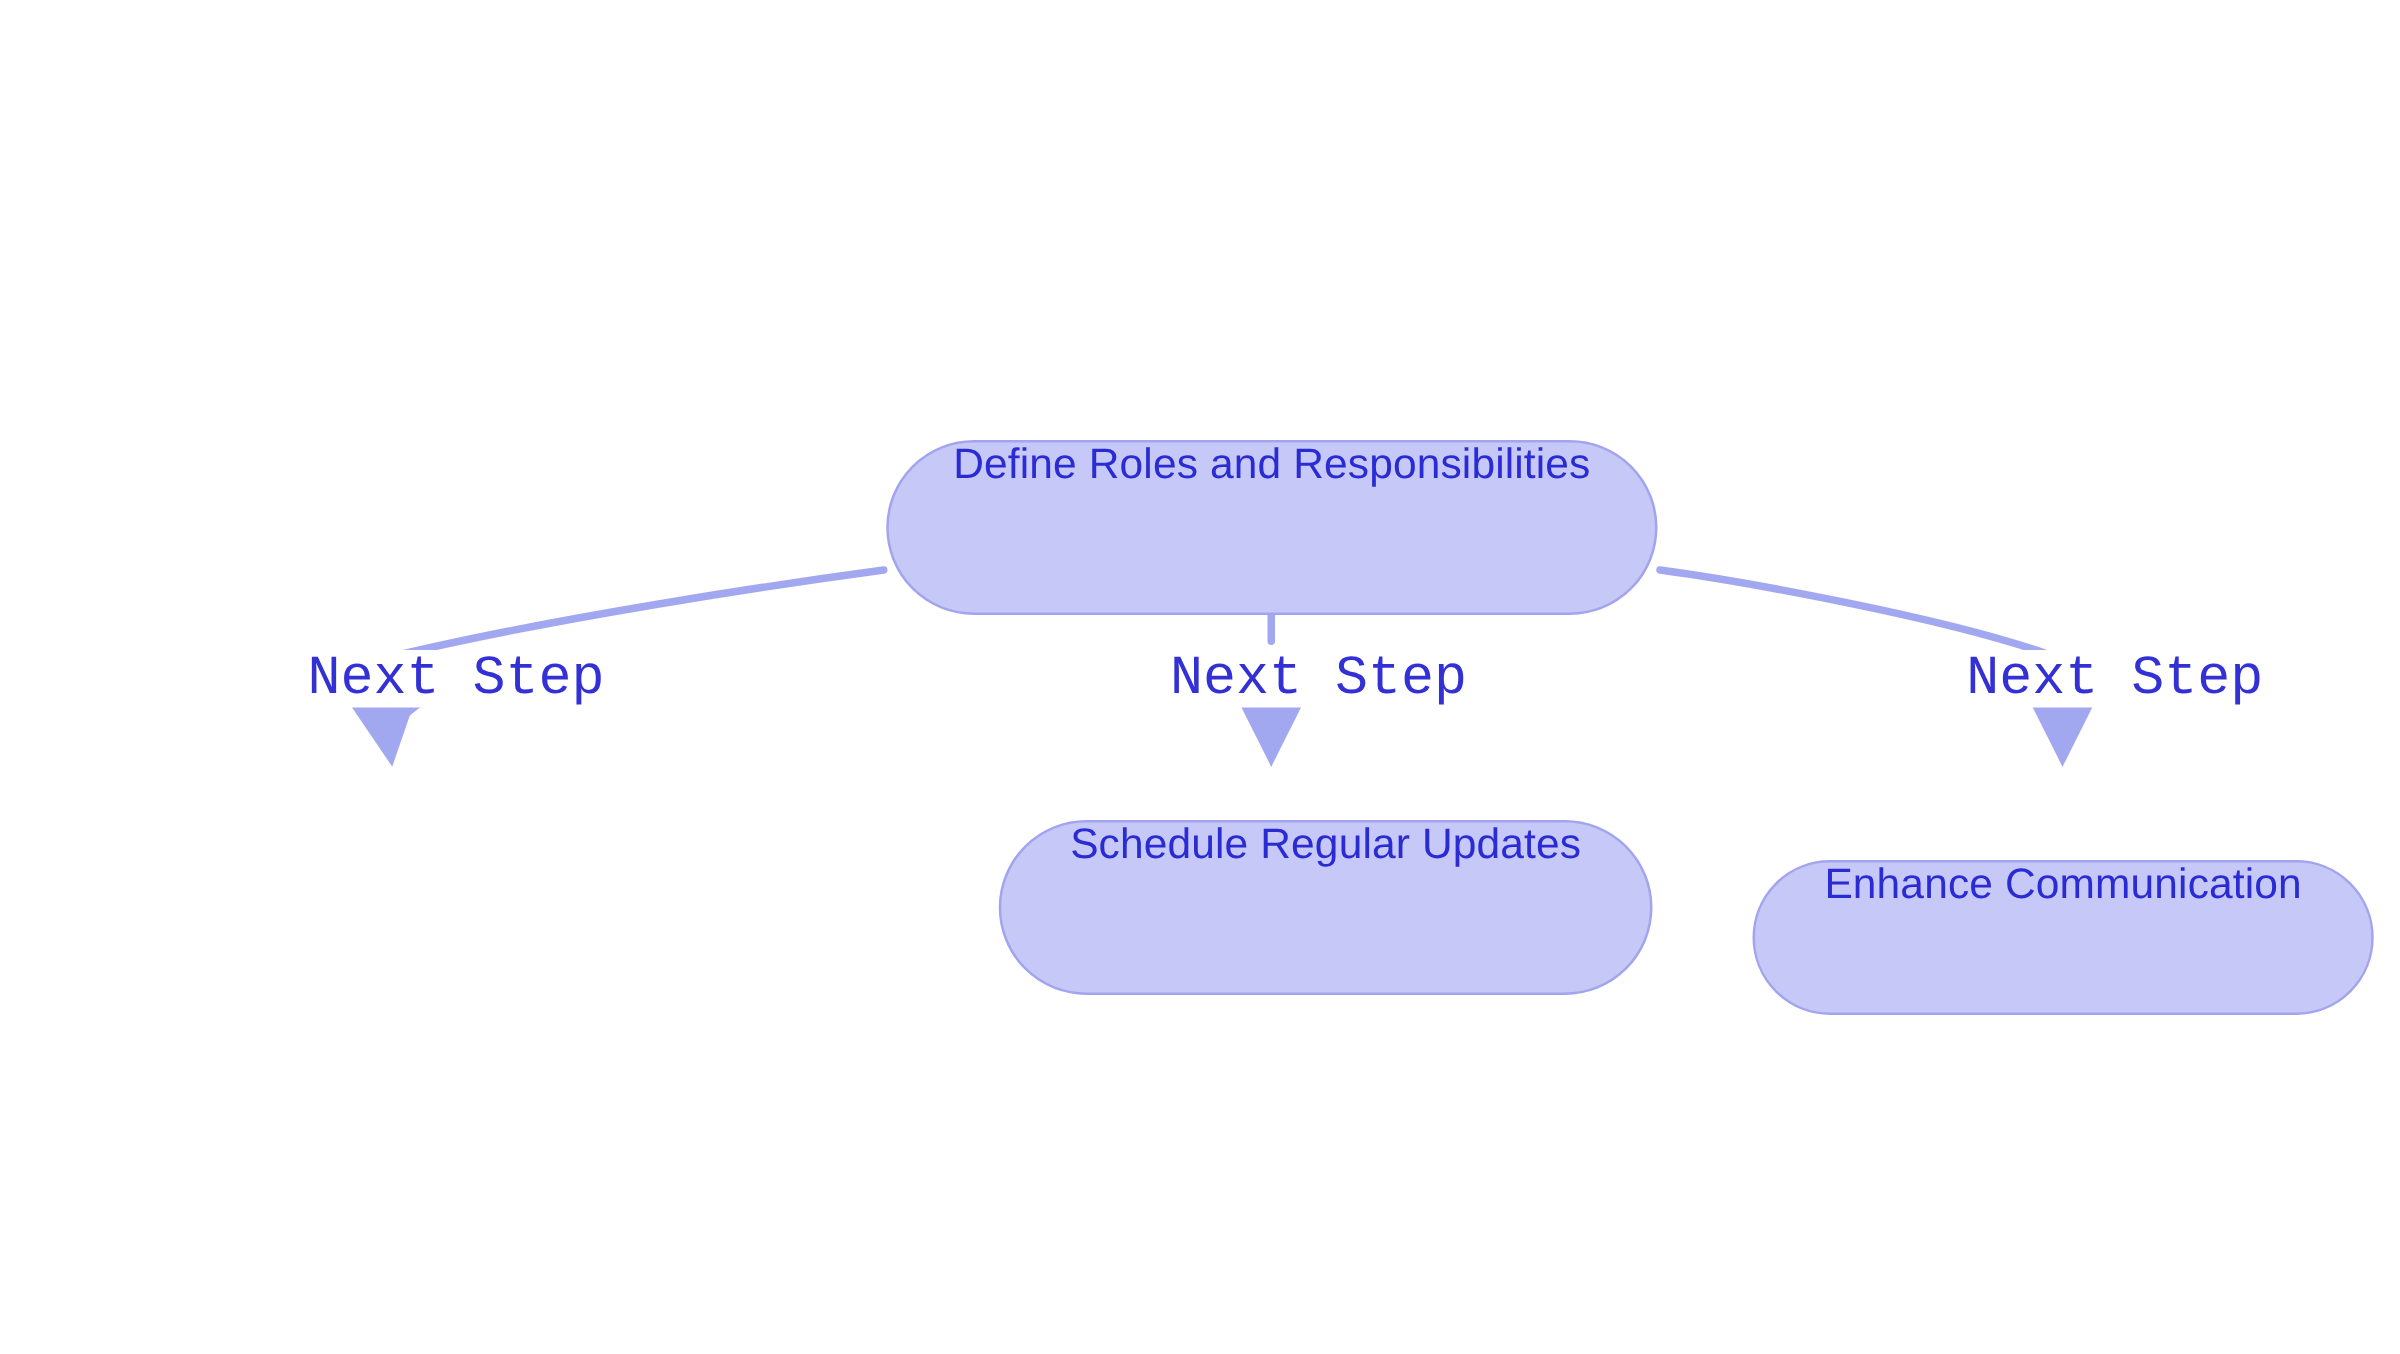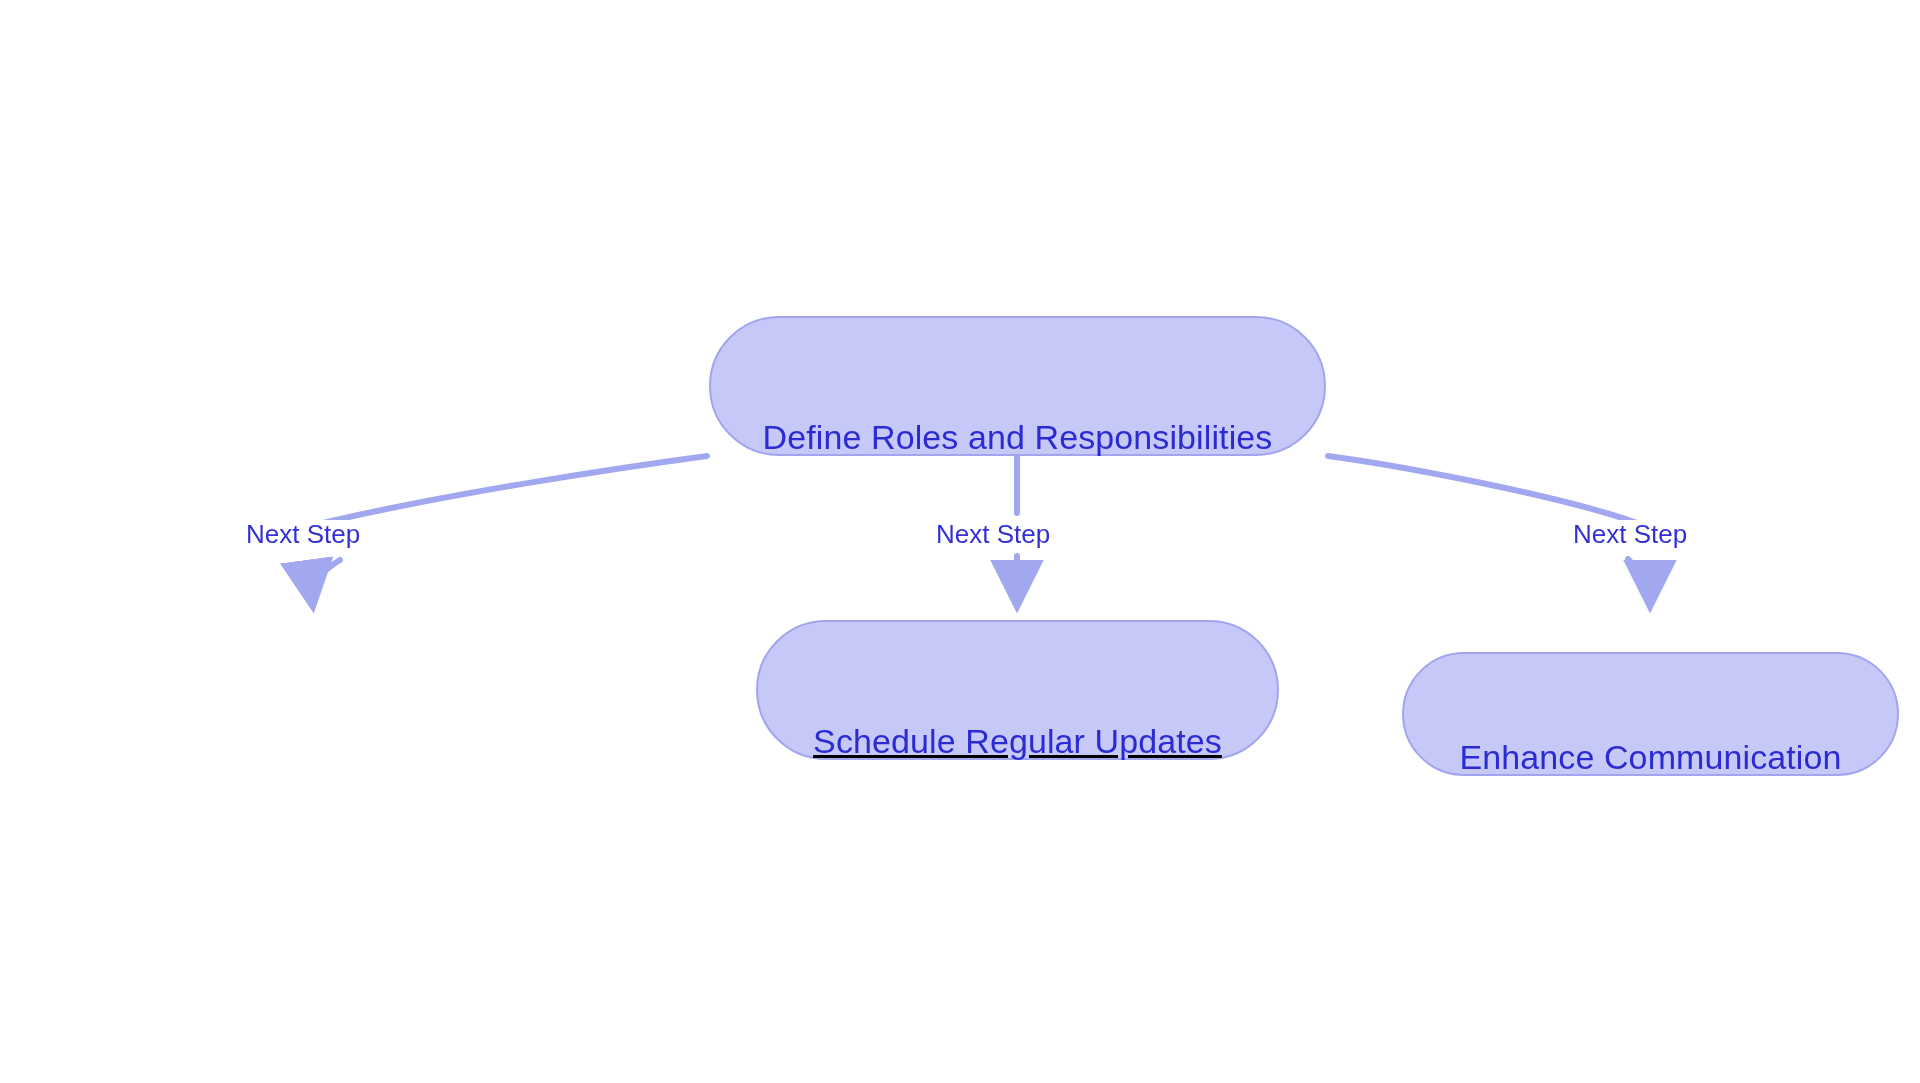--- a/index.html
+++ b/index.html
@@ -29,23 +29,24 @@
     height: 1083px;
   }
   
   .node {
     position: absolute;
     box-sizing: border-box;
     background: #c6c9f8;
     border: 2px solid #a2a5ee;
     border-radius: 999px;
     display: flex;
-    align-items: flex-end;
+    align-items: flex-start;
     justify-content: center;
     z-index: 2;
+    margin-top: 36px;
   }
   .node-label {
     color: #2b2bd4;
     font-family: "Liberation Sans", sans-serif;
     font-size: 34px;
     font-weight: 400;
     letter-spacing: 0.1px;
     white-space: nowrap;
     line-height: 1;
     user-select: none;
@@ -56,38 +57,37 @@
     width: 617px;
     height: 140px;
   }
   #node-raci {
     left: 21px;
     top: 620px;
     width: 612px;
     height: 140px;
   }
   #node-updates {
-    left: 756px;
+    left: 799px;
     top: 620px;
     width: 523px;
     height: 140px;
-    text-decoration: underline;
   }
   #node-comm {
     left: 1402px;
     top: 652px;
     width: 497px;
     height: 124px;
   }
   
   .edge-label {
     position: absolute;
     color: #3331d6;
-    font-family: Liberation Sans, sans-serif;
-    font-size: 26px;
+    font-family: Liberation Mono, monospace;
+    font-size: 44px;
     font-weight: 400;
     white-space: nowrap;
     line-height: 1;
     z-index: 3;
     user-select: none;
     background: #ffffff;
     padding: 1px 3px;
   }
   #edge-label-left  { left: 243px;  top: 520px; }
   #edge-label-mid   { left: 933px;  top: 520px; }

